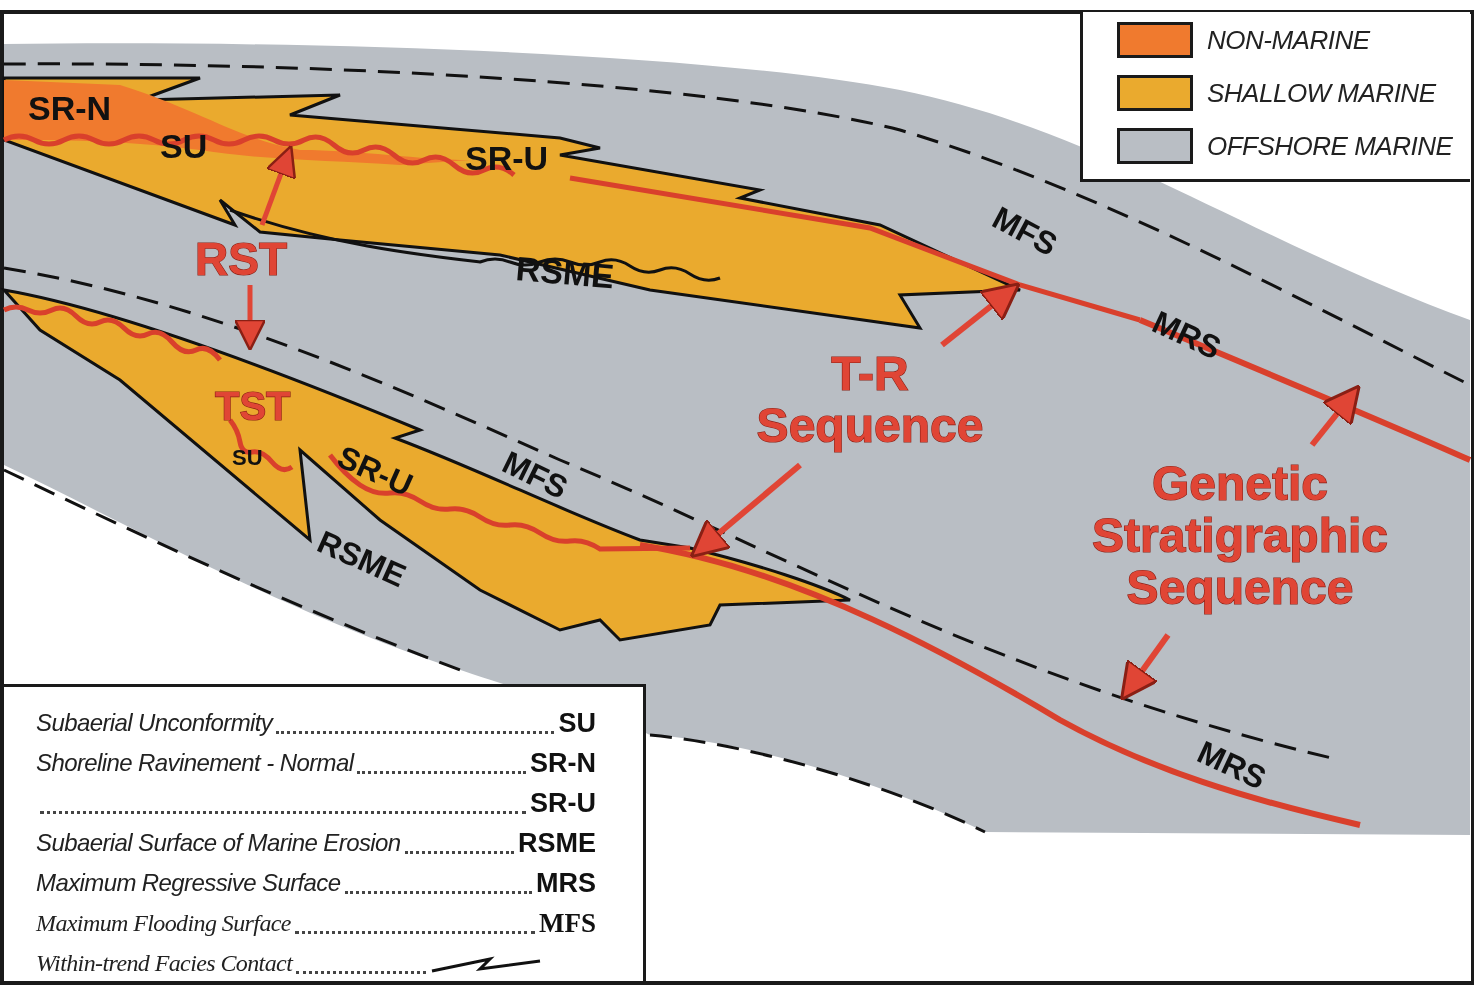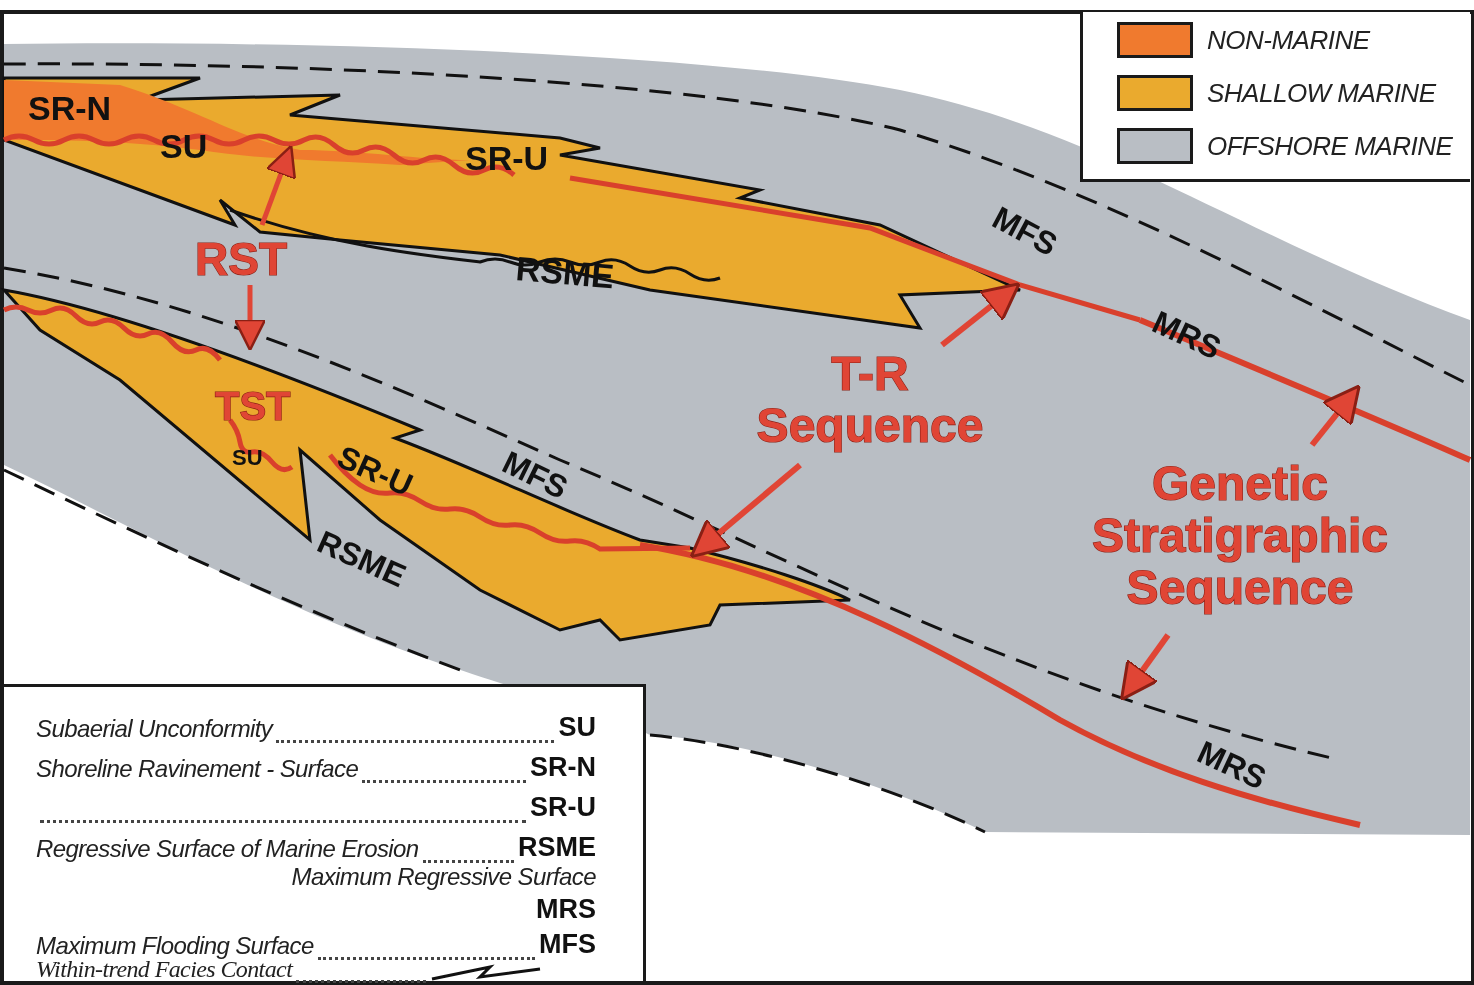--- a/index.html
+++ b/index.html
@@ -6,21 +6,21 @@
   body { width: 1474px; height: 985px; position: relative; overflow: hidden; font-family: "Liberation Sans", sans-serif; }
   .frame { position: absolute; left: 0; top: 10px; width: 1474px; height: 975px; box-sizing: border-box; border-left: 4px solid #1a1a1a; border-top: 4px solid #1a1a1a; border-right: 3px solid #1a1a1a; border-bottom: 4px solid #1a1a1a; background: #fff; }
   svg.diagram { position: absolute; left: 0; top: 0; }
   .lbl { font-family: "Liberation Sans", sans-serif; font-weight: bold; fill: #111; }
   .red { font-family: "Liberation Sans", sans-serif; font-weight: bold; fill: #e04535; stroke: #8a1f14; stroke-width: 1.2; paint-order: stroke; }
   .facies-legend { position: absolute; left: 1080px; top: 12px; width: 390px; height: 170px; background: #fff; border-left: 3px solid #1a1a1a; border-bottom: 3px solid #1a1a1a; box-sizing: border-box; }
   .facies-item { position: absolute; left: 34px; height: 40px; display: flex; align-items: center; }
   .swatch { width: 76px; height: 36px; border: 3px solid #1a1a1a; box-sizing: border-box; margin-right: 14px; }
   .facies-label { font-style: italic; font-size: 26px; color: #222; letter-spacing: -0.5px; }
   .surface-legend { position: absolute; left: 4px; top: 684px; width: 642px; height: 297px; background: #fff; border-top: 3px solid #1a1a1a; border-right: 3px solid #1a1a1a; box-sizing: border-box; }
-  .surf-row { position: absolute; left: 32px; width: 560px; height: 40px; display: flex; align-items: flex-end; }
+  .surf-row { position: absolute; left: 32px; width: 560px; height: 40px; display: flex; align-items: center; }
   .surf-name { font-style: italic; font-size: 24px; color: #222; white-space: nowrap; letter-spacing: -0.6px; }
   .dots { flex: 1; border-bottom: 3px dotted #444; margin: 0 4px; height: 18px; }
   .surf-abbr { font-weight: bold; font-size: 27px; color: #111; white-space: nowrap; }
   .zig { width: 112px; height: 24px; }
 </style>
 </head>
 <body>
 
 <div class="frame"></div>
 
@@ -96,39 +96,39 @@
   </div>
 </div>
 
 <div class="surface-legend">
   <div class="surf-row" style="top:16px;">
     <span class="surf-name">Subaerial Unconformity</span>
     <span class="dots"></span>
     <span class="surf-abbr">SU</span>
   </div>
   <div class="surf-row" style="top:56px;">
-    <span class="surf-name">Shoreline Ravinement - Surface</span>
+    <span class="surf-name">Shoreline Ravinement - Normal</span>
     <span class="dots"></span>
     <span class="surf-abbr">SR-N</span>
   </div>
   <div class="surf-row" style="top:96px;">
     <span class="dots"></span>
     <span class="surf-abbr">SR-U</span>
   </div>
   <div class="surf-row" style="top:136px;">
-    <span class="surf-name">Regressive Surface of Marine Erosion</span>
+    <span class="surf-name">Subaerial Surface of Marine Erosion</span>
     <span class="dots"></span>
     <span class="surf-abbr">RSME</span>
   </div>
-  <div class="surf-row" style="top:176px;flex-direction:column;">
+  <div class="surf-row" style="top:176px;">
     <span class="surf-name">Maximum Regressive Surface</span>
     <span class="dots"></span>
     <span class="surf-abbr">MRS</span>
   </div>
-  <div class="surf-row" style="top:233px;">
+  <div class="surf-row" style="top:216px;font-family:Liberation Serif, serif;">
     <span class="surf-name">Maximum Flooding Surface</span>
     <span class="dots"></span>
     <span class="surf-abbr">MFS</span>
   </div>
   <div class="surf-row" style="top:256px;font-family:Liberation Serif, serif;">
     <span class="surf-name">Within-trend Facies Contact</span>
     <span class="dots" style="flex:0 0 130px;"></span>
     <svg class="zig" viewBox="0 0 112 24">
       <path d="M2,20 L60,8 L50,18 L110,10" fill="none" stroke="#111" stroke-width="3"></path>
     </svg>

